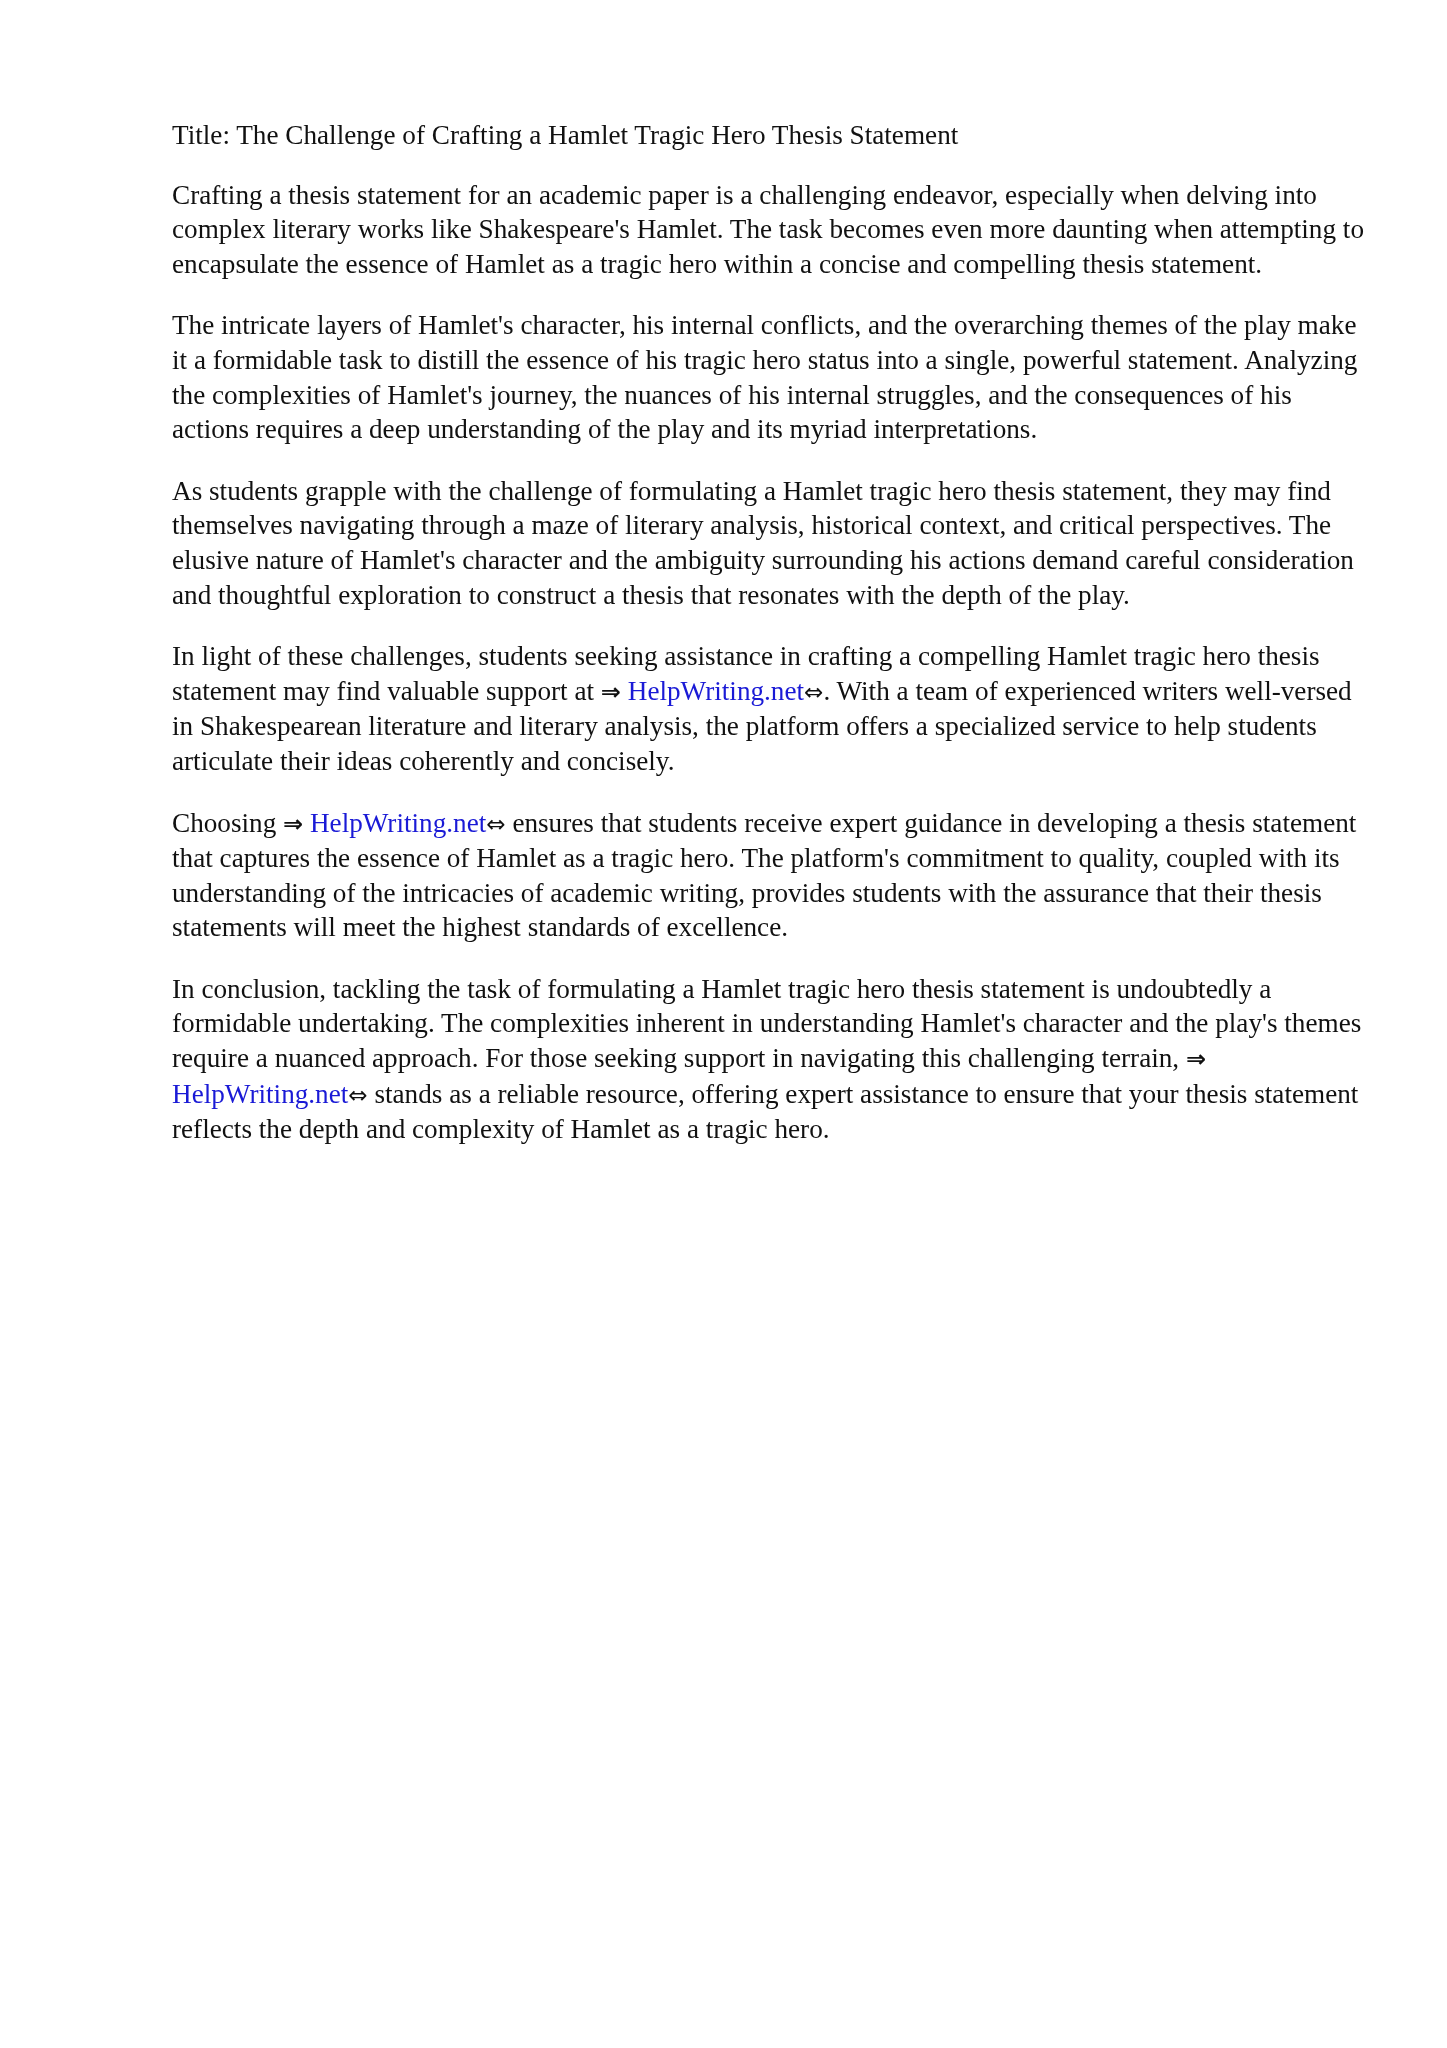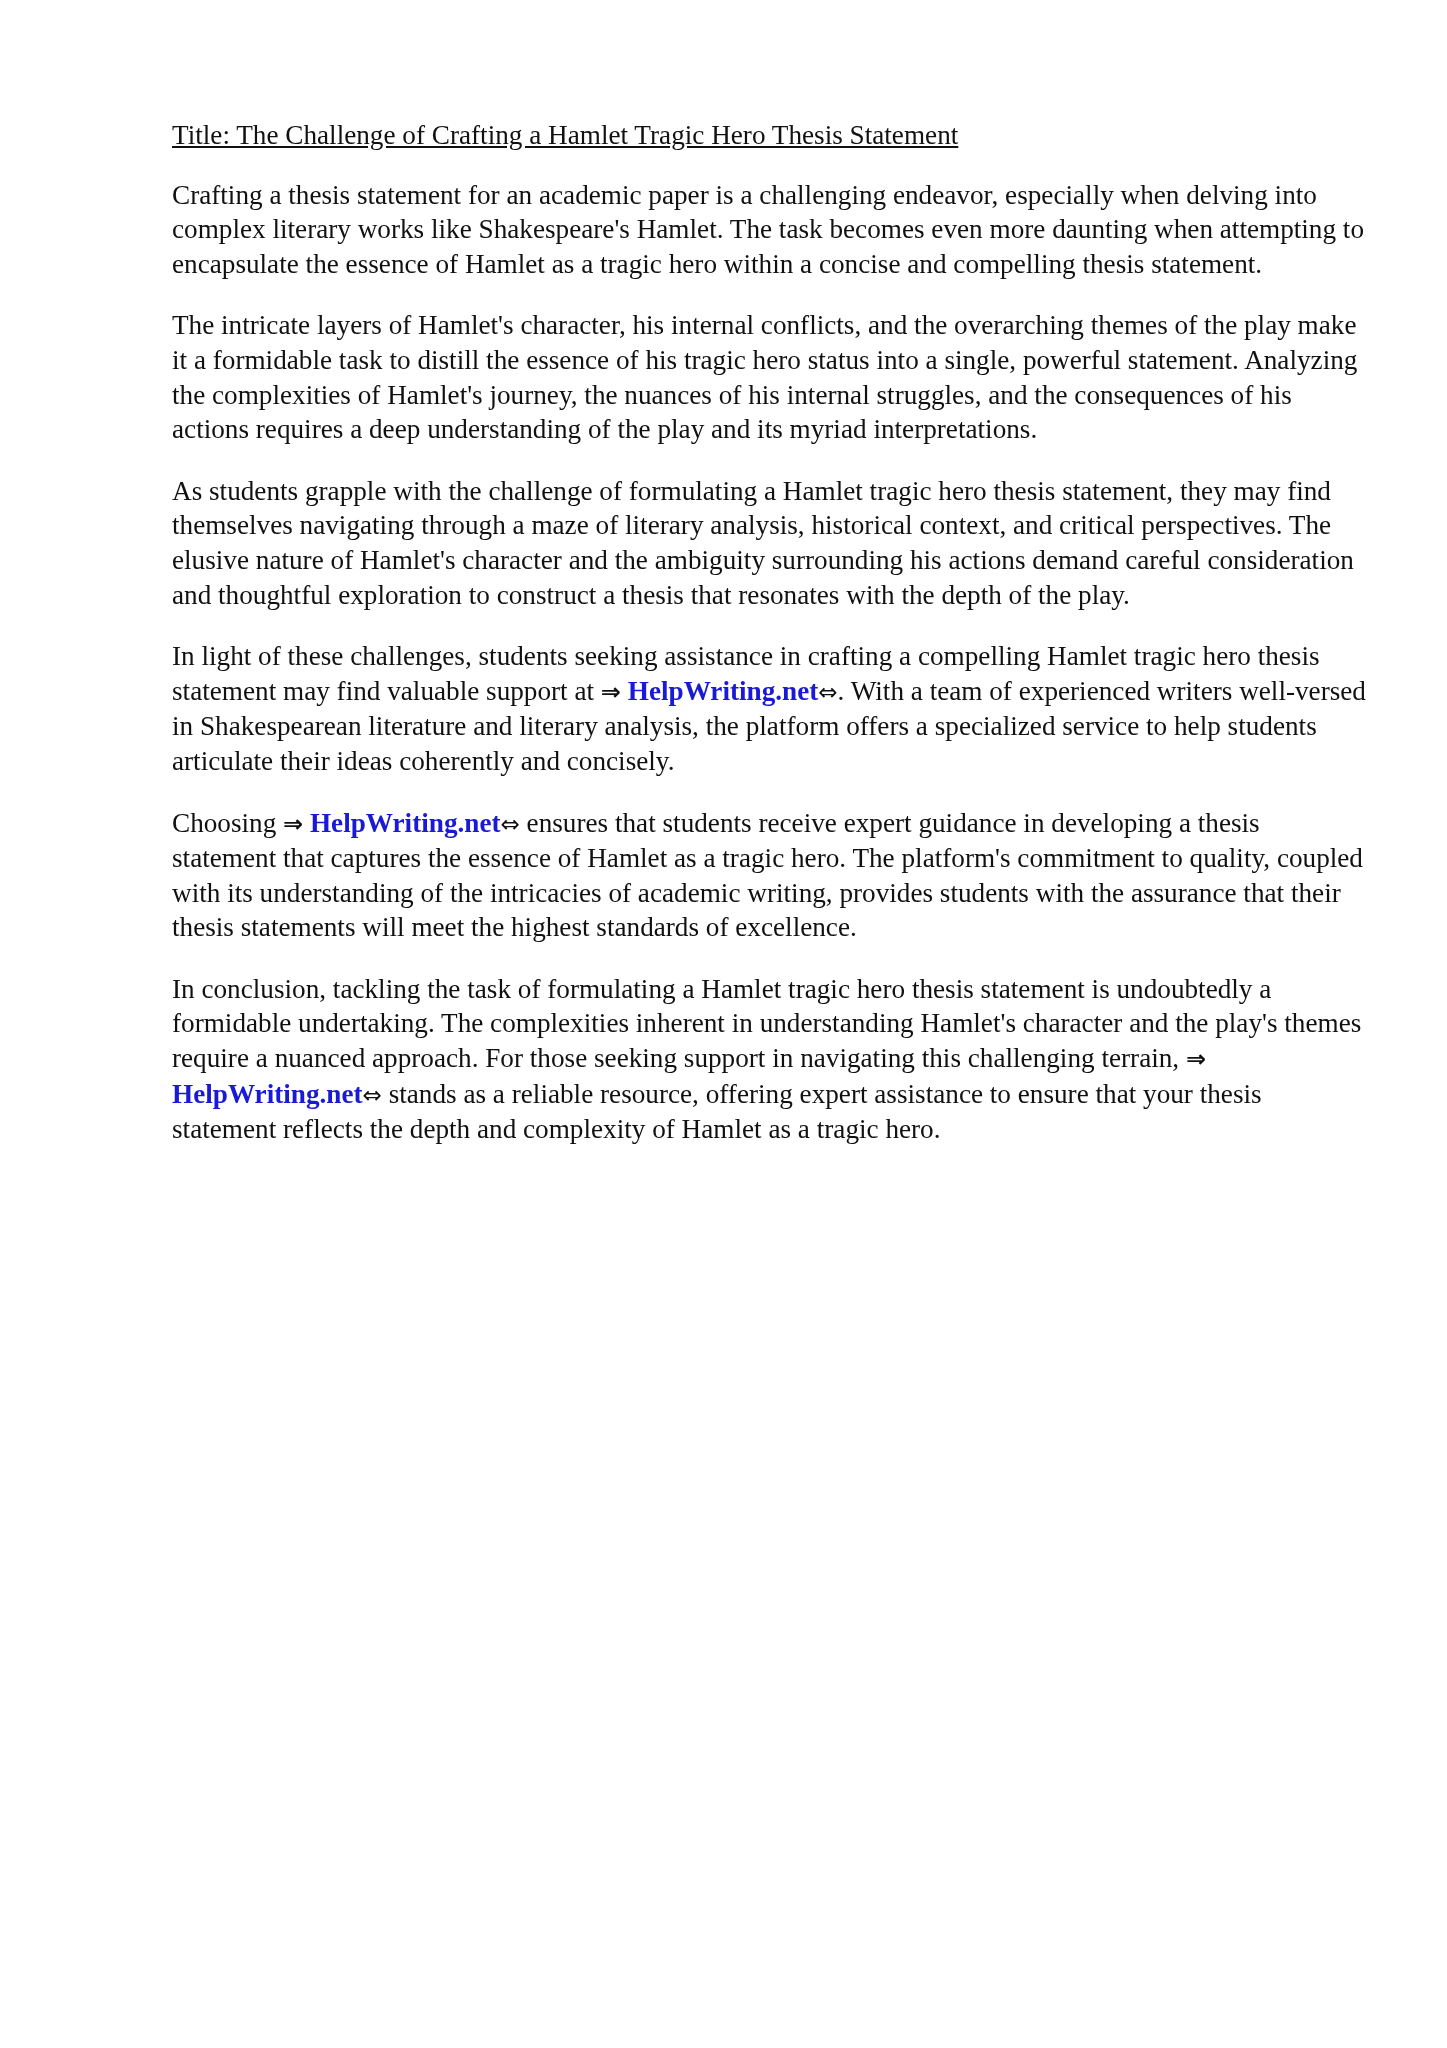--- a/index.html
+++ b/index.html
@@ -18,28 +18,27 @@
       left: 172px;
       top: 118px;
       width: 1195px;
       font-family: "Liberation Serif", "DejaVu Serif", serif;
       font-size: 27.2px;
       line-height: 34.6px;
       color: #111111;
     }
     .title {
       margin: 0 0 25px 0;
-      text-decoration: underline;
     }
     .para {
       margin: 0 0 27px 0;
     }
     .link {
       color: #1a1ad6;
-      font-weight: bold;
+      font-weight: normal;
       text-decoration: none;
       cursor: pointer;
     }
     .arrow {
       font-family: "DejaVu Sans", sans-serif;
       font-size: 24px;
       font-weight: bold;
       color: #111111;
     }
     .arrow-dbl {

